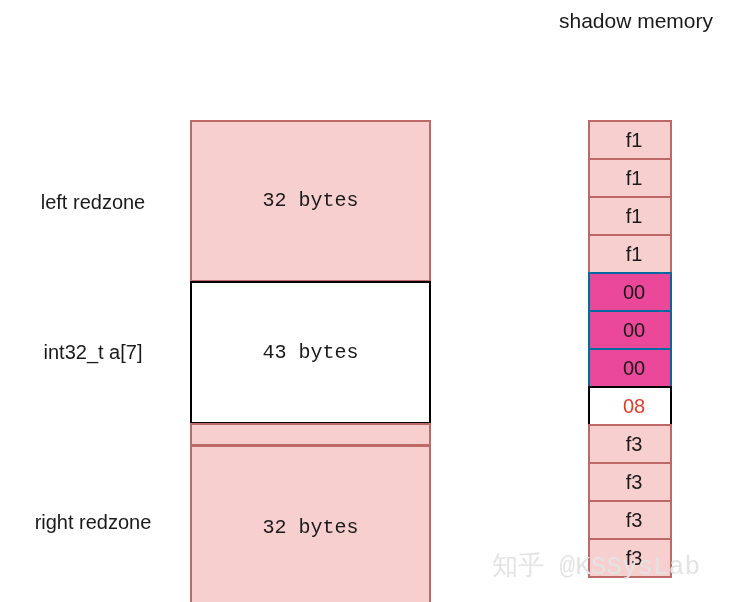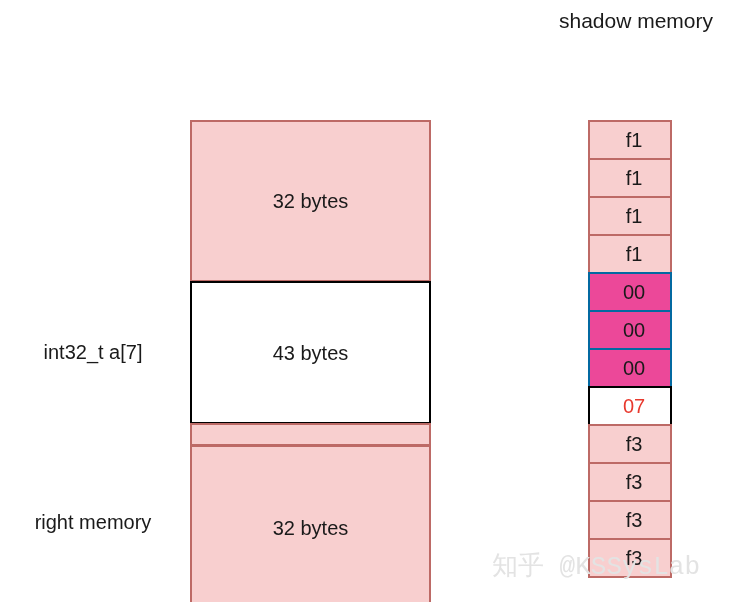--- a/index.html
+++ b/index.html
@@ -59,20 +59,21 @@
     box-sizing: border-box;
     display: flex;
     align-items: center;
     justify-content: center;
     font-size: 20px;
     color: #1a1a1a;
   }
   .mem-block .mem-text {
     line-height: 24px;
     white-space: nowrap;
+    font-family: Liberation Mono, monospace;
   }
 
   .mem-block.redzone {
     background: #f8cfcf;
     border: 2px solid #bd6a66;
   }
   .mem-block.object {
     background: #ffffff;
     border: 2px solid #000000;
   }
@@ -138,24 +139,25 @@
     font-family: Liberation Mono, monospace;
   }
 </style>
 </head>
 <body>
 
 <div id="canvas">
 
   <div class="shadow-title">shadow memory</div>
 
+  <div class="row-label left-redzone">left redzone</div>
 
   <div class="row-label object">int32_t a[7]</div>
 
-  <div class="row-label right-redzone">right memory</div>
+  <div class="row-label right-redzone">right redzone</div>
 
   <div id="block-left-redzone" class="mem-block redzone">
     <span class="mem-text">32 bytes</span>
   </div>
 
   <div id="block-object" class="mem-block object">
     <span class="mem-text">43 bytes</span>
   </div>
 
   <div id="block-padding" class="mem-block padding">
@@ -182,21 +184,21 @@
     <div class="shadow-cell clean">
         <span>00</span>
       </div>
     <div class="shadow-cell clean">
         <span>00</span>
       </div>
     <div class="shadow-cell clean">
         <span>00</span>
       </div>
     <div class="shadow-cell partial">
-        <span>07</span>
+        <span>08</span>
       </div>
     <div class="shadow-cell poisoned">
         <span>f3</span>
       </div>
     <div class="shadow-cell poisoned">
         <span>f3</span>
       </div>
     <div class="shadow-cell poisoned">
         <span>f3</span>
       </div>

